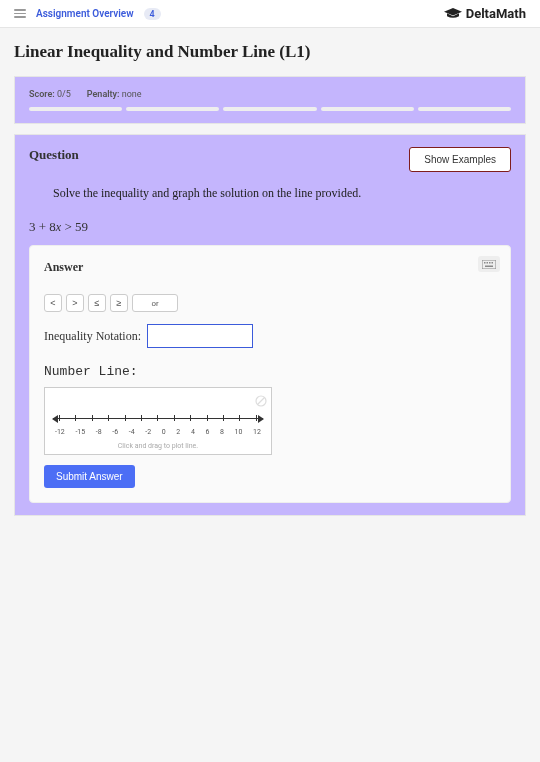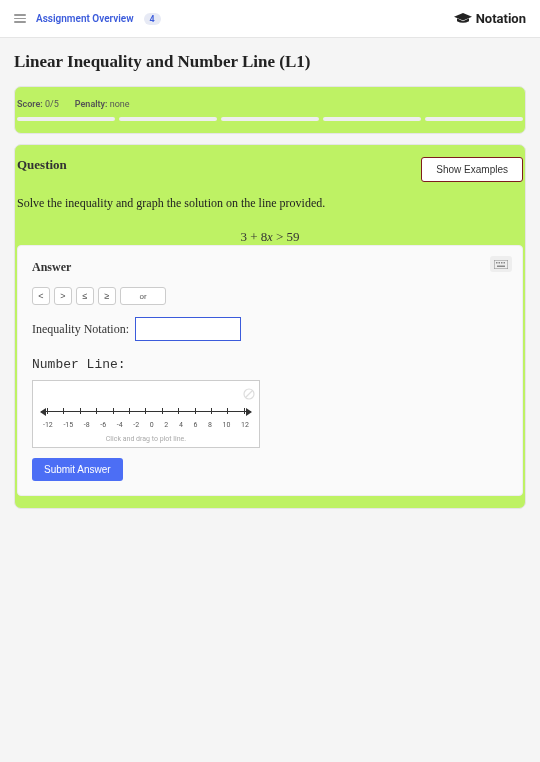--- a/index.html
+++ b/index.html
@@ -5,21 +5,21 @@
   * { box-sizing: border-box; margin: 0; padding: 0; }
   body {
     font-family: -apple-system, BlinkMacSystemFont, "Segoe UI", Roboto, Arial, sans-serif;
     background: #f5f5f5;
     width: 540px;
     height: 762px;
     overflow: hidden;
     color: #333;
   }
   .header {
-    height: 38px;
+    height: 28px;
     background: #fff;
     border-bottom: 1px solid #e5e5e5;
     display: flex;
     align-items: center;
     padding: 0 14px;
     justify-content: space-between;
   }
   .header-left {
     display: flex;
     align-items: center;
@@ -64,24 +64,24 @@
     padding: 14px;
   }
   .page-title {
     font-family: Georgia, 'Times New Roman', serif;
     font-size: 17px;
     font-weight: 700;
     color: #222;
     margin-bottom: 14px;
   }
   .card {
-    background: #bef264;
+    background: #c4b5fd;
     border: 1px solid #e5e5e5;
-    border-radius: 7px;
-    padding: 12px 2px;
+    border-radius: 0;
+    padding: 12px 14px;
     margin-bottom: 10px;
   }
   .score-row {
     display: flex;
     gap: 16px;
     font-size: 9px;
     color: #555;
     margin-bottom: 8px;
   }
   .score-row b { font-weight: 600; }
@@ -113,39 +113,40 @@
     border-radius: 3px;
     background: #fff;
     cursor: pointer;
     color: #333;
   }
   .prompt {
     font-family: Georgia, serif;
     font-size: 12px;
     color: #222;
     margin-bottom: 18px;
+    margin-left: 24px;
   }
   .equation {
     font-family: Georgia, 'Times New Roman', serif;
-    text-align: center;
     font-size: 13px;
+    margin-bottom: 10px;
   }
   .equation .var { font-style: italic; font-size: 12px; }
   .answer-box {
     background: #fafafa;
     border: 1px solid #eee;
     border-radius: 4px;
     padding: 14px;
     position: relative;
   }
   .answer-title {
     font-family: Georgia, serif;
     font-size: 12px;
     font-weight: 700;
-    margin-bottom: 12px;
+    margin-bottom: 19px;
   }
   .keyboard-icon {
     position: absolute;
     top: 10px;
     right: 10px;
     background: #eee;
     border-radius: 3px;
     width: 22px;
     height: 16px;
     display: flex;
@@ -280,21 +281,21 @@
         <span></span>
     </div>
     <span class="assignment-link">Assignment Overview</span>
     <span class="pill">4</span>
   </div>
   <div class="logo">
     <svg viewBox="0 0 24 16">
       <path d="M12 0 L24 5 L12 10 L0 5 Z" fill="#222"></path>
       <path d="M4 7 L4 11 Q12 15 20 11 L20 7 L12 11 Z" fill="#222"></path>
     </svg>
-    <span>Notation</span>
+    <span>DeltaMath</span>
   </div>
 </div>
 
 <div class="content">
   <h1 class="page-title">Linear Inequality and Number Line (L1)</h1>
 
   <div class="card">
     <div class="score-row">
       <span>
         <b>Score:</b> <span>0/5</span>

